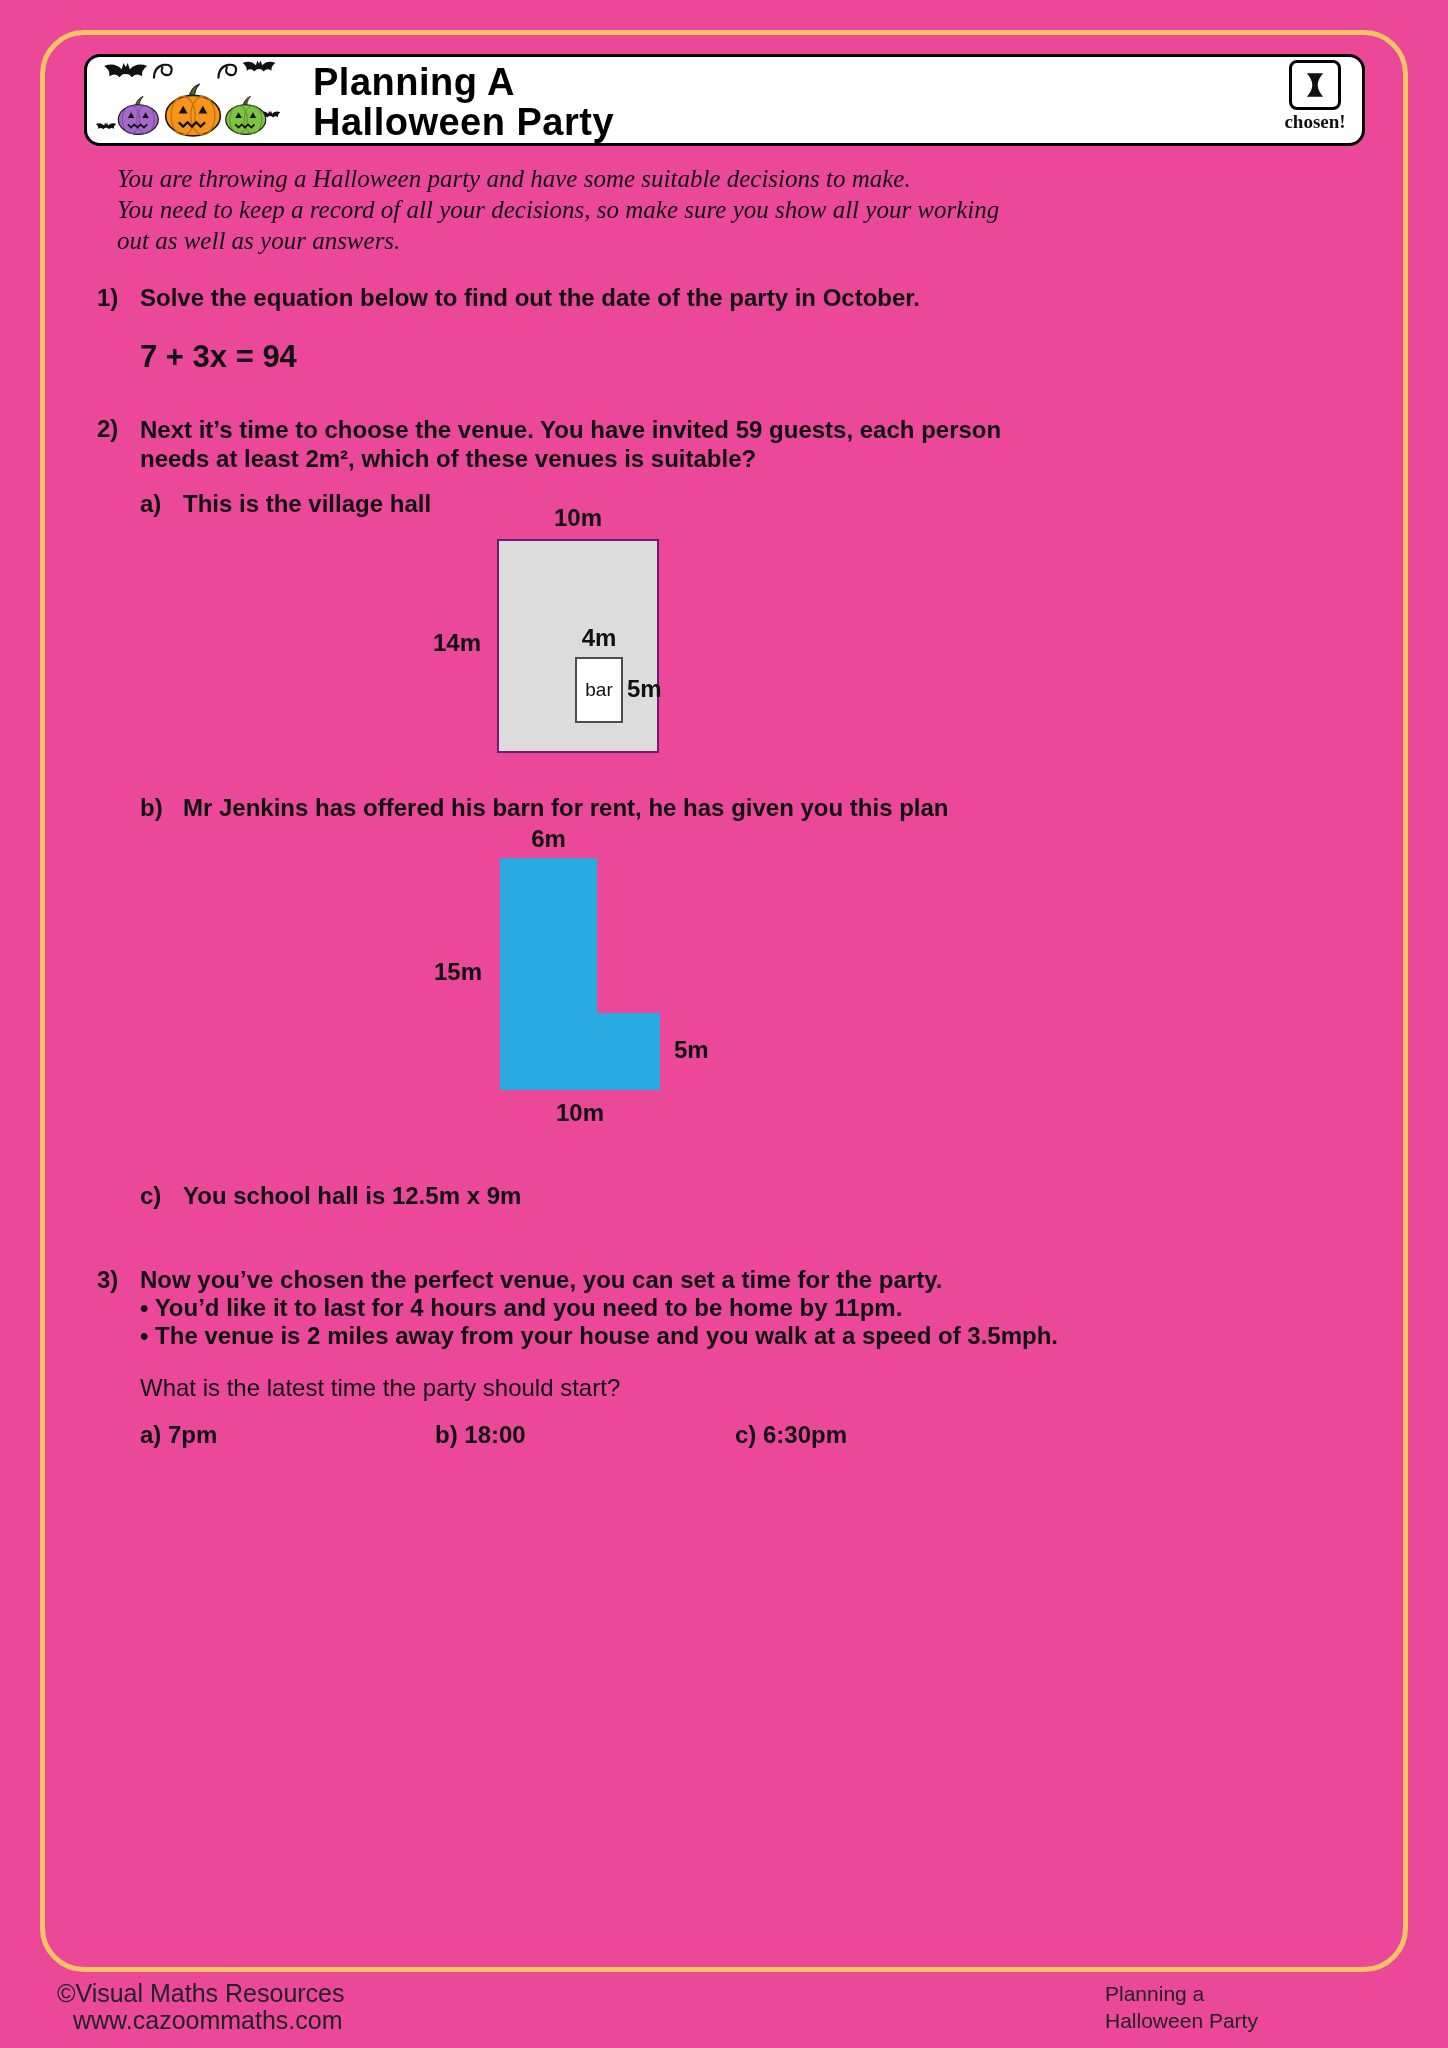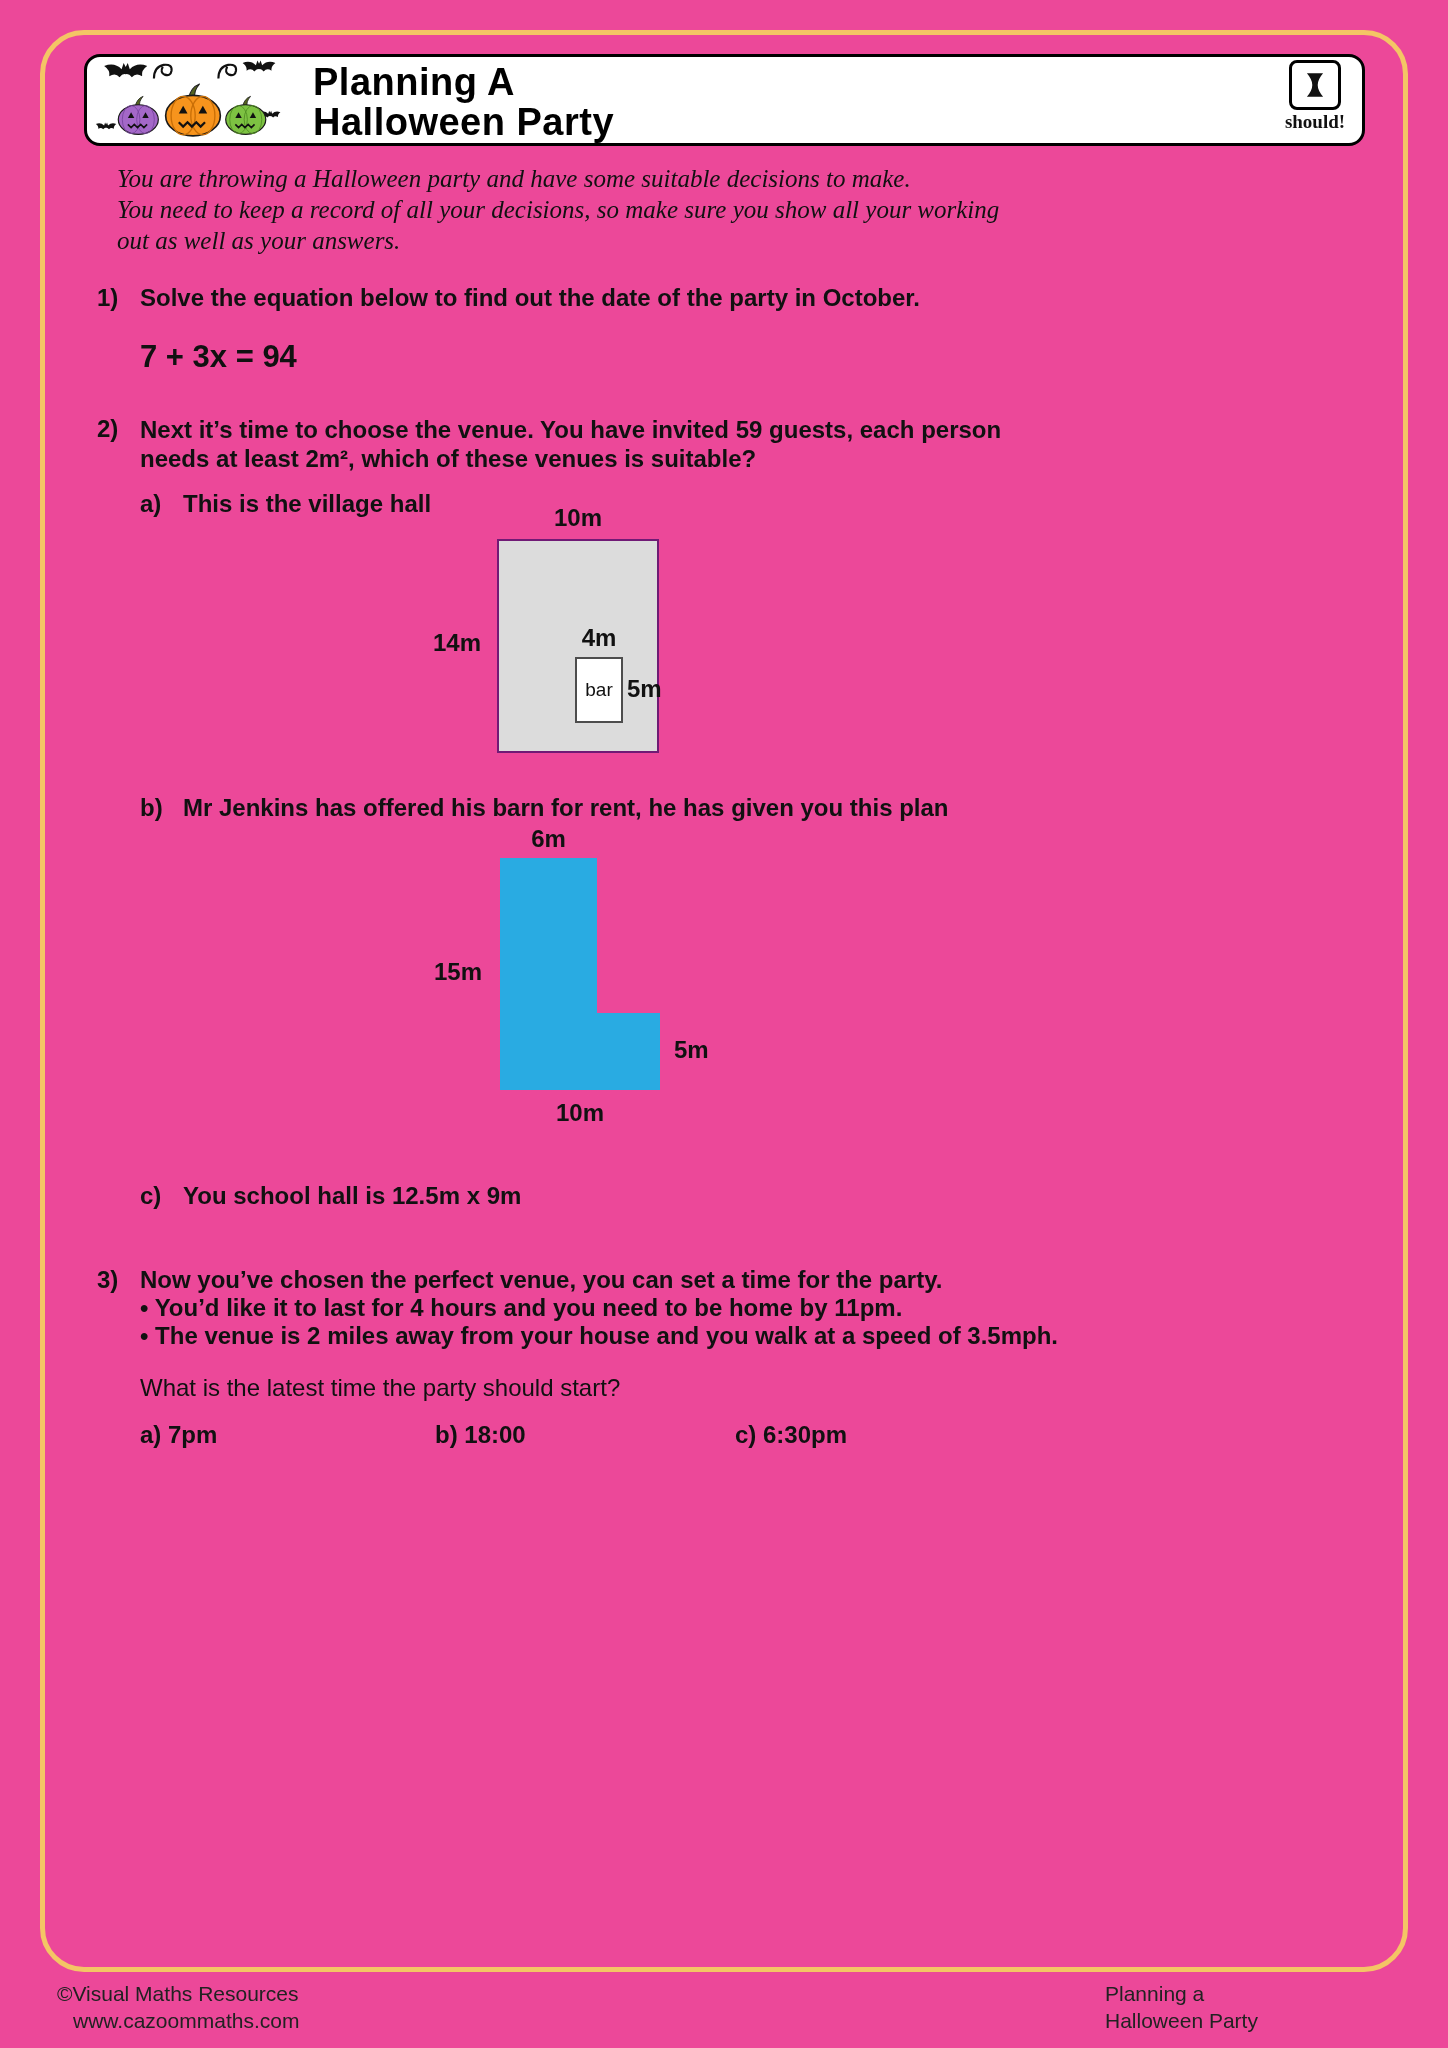--- a/index.html
+++ b/index.html
@@ -54,21 +54,21 @@
   .barn-right { left:100%; margin-left:14px; top:178px; }
   .barn-bottom { left:0; width:160px; top:241px; text-align:center; }
   
   .q3lines > div { line-height:28px; }
   .q3question { position:absolute; left:140px; top:1374px; font-weight:normal; font-size:24px; }
   .option { position:absolute; top:1421px; font-weight:bold; font-size:24px; }
   .opt-a { left:140px; }
   .opt-b { left:435px; }
   .opt-c { left:735px; }
   
-  .footer-left { position:absolute; left:57px; top:1980px; font-size:21px; line-height:27px; color:#222; }
+  .footer-left { position:absolute; left:57px; top:1980px; font-size:25px; line-height:27px; color:#222; }
   .footer-right { position:absolute; left:1105px; top:1980px; font-size:21px; line-height:27px; color:#222; }
   .link { cursor:pointer;margin-left:16px; }
 </style>
 </head>
 <body>
 
 <div class="page">
 
   <div class="frame"></div>
 
@@ -131,21 +131,21 @@
       <div>Planning A</div>
       <div>Halloween Party</div>
     </div>
 
     <div class="logo">
       <div class="logo-mark">
         <svg viewBox="0 0 40 40" aria-hidden="true">
           <path d="M11 7 H29 Q23 14 23 20 Q23 26 29 33 H11 Q17 26 17 20 Q17 14 11 7 Z" fill="#111"></path>
         </svg>
       </div>
-      <div class="logo-text">should!</div>
+      <div class="logo-text">chosen!</div>
     </div>
   </div>
 
   <div class="intro">
     <div>You are throwing a Halloween party and have some suitable decisions to make.</div>
     <div>You need to keep a record of all your decisions, so make sure you show all your working</div>
     <div>out as well as your answers.</div>
   </div>
 
   <div class="qrow" style="left:97px; top:284px;">

